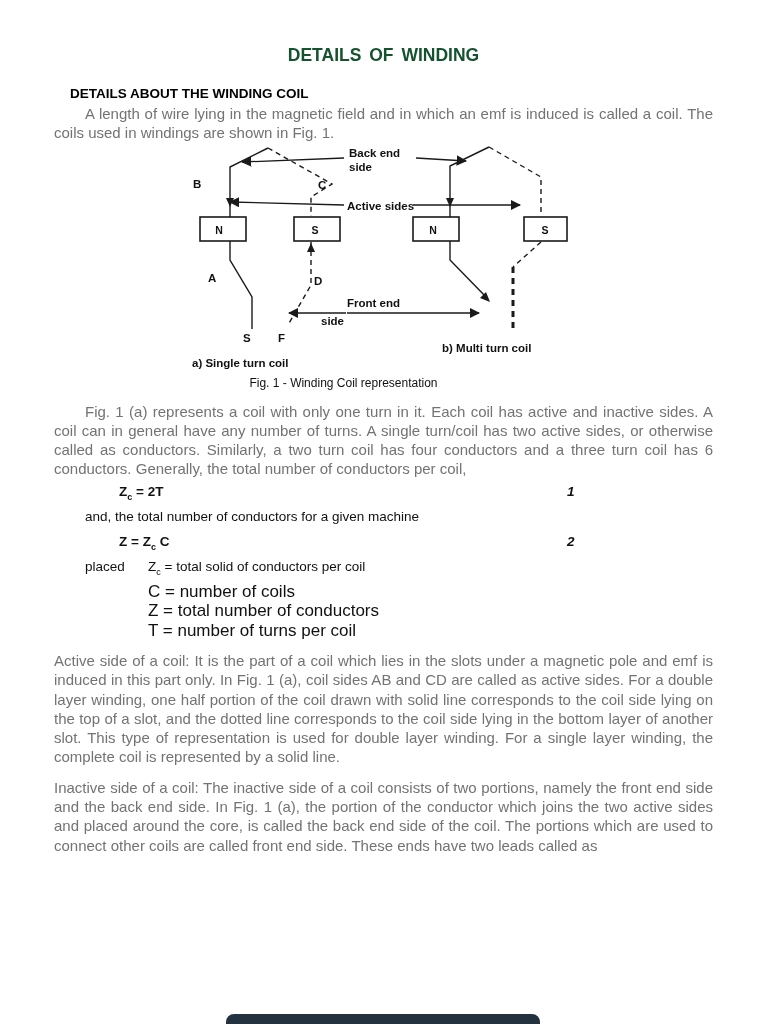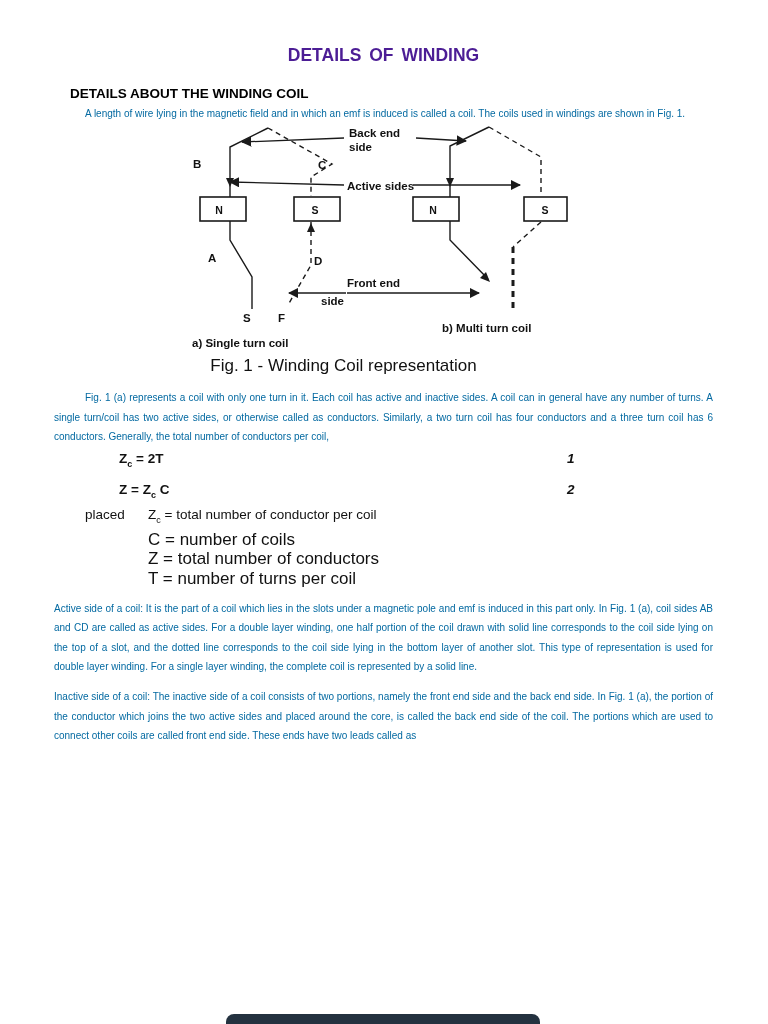--- a/index.html
+++ b/index.html
@@ -11,44 +11,44 @@
     position:relative;
     overflow:hidden;
   }
   .page { padding:45px 55px 0 54px; }
   .doc-title {
     text-align:center;
     font-size:17.5px;
     font-weight:bold;
     word-spacing:3px;
     margin-bottom:20px;
-    color:#4c1d95;
+    color:#14532d;
   }
   .section-heading {
     font-size:13.5px;
     font-weight:bold;
     margin-bottom:3px;
     color:#000;
     padding-left:16px;
   }
   p.body-text {
-    font-size:10px;
+    font-size:15px;
     line-height:19.3px;
     text-align:justify;
-    color:#0369a1;
+    color:#737373;
   }
   .indent { text-indent:31px; }
   .figure-wrap {
     position:relative;
     margin:2px -55px 0 -54px;
     width:768px;
   }
   .figure-wrap svg { display:block; }
   .fig-caption {
-    font-size:17px;
+    font-size:12px;
     text-align:center;
     position:relative;
     left:-40px;
     margin:1px 0 12px 0;
   }
   .eq-row {
     position:relative;
     margin-left:31px;
     margin-top:3px;
     font-size:13.5px;
@@ -163,28 +163,29 @@
 
   <div class="fig-caption">Fig. 1 - Winding Coil representation</div>
 
   <p class="body-text indent">Fig. 1 (a) represents a coil with only one turn in it.  Each coil has active and inactive sides. A coil can in general have any number of turns.  A single turn/coil has two active sides, or otherwise called as conductors.  Similarly, a two turn coil has four conductors and a three turn coil has 6 conductors.  Generally, the total number of conductors per coil,</p>
 
   <div class="eq-row">
     <span class="eq"><span>Z</span><sub>c</sub><span> = 2T</span></span>
     <span class="eq-num">1</span>
   </div>
 
+  <div class="plain-line">and, the total number of conductors for a given machine</div>
 
   <div class="eq-row" style="margin-top:6px;">
     <span class="eq"><span>Z = Z</span><sub>c</sub><span> C</span></span>
     <span class="eq-num">2</span>
   </div>
 
   <div class="where-row">
-    <span class="where-label">placed</span><span class="where-term"><span>Z</span><sub>c</sub><span> = total number of conductor per coil</span></span>
+    <span class="where-label">placed</span><span class="where-term"><span>Z</span><sub>c</sub><span> = total solid of conductors per coil</span></span>
   </div>
   <div class="where-sub">C = number of coils</div>
   <div class="where-sub">Z = total number of conductors</div>
   <div class="where-sub">T = number of turns per coil</div>
 
 
   <p class="body-text lead-para"><span class="lead">Active side of a coil:</span><span> It is the part of a coil which lies in the slots under a magnetic pole and emf is induced in this part only.  In Fig. 1 (a), coil sides AB and CD are called as active sides.  For a double layer winding, one half portion of the coil drawn with solid line corresponds to the coil side lying on the top of a slot, and the dotted line corresponds to the coil side lying in the bottom layer of another slot.  This type of representation is used for double layer winding.  For a single layer winding, the complete coil is represented by a solid line.</span></p>
 
   <p class="body-text lead-para"><span class="lead">Inactive side of a coil:</span><span> The inactive side of a coil consists of two portions, namely the front end side and the back end side.  In Fig. 1 (a), the portion of the conductor which joins the two active sides and placed around the core, is called the back end side of the coil. The portions which are used to connect other coils are called front end side.  These ends have two leads called as</span></p>
 

